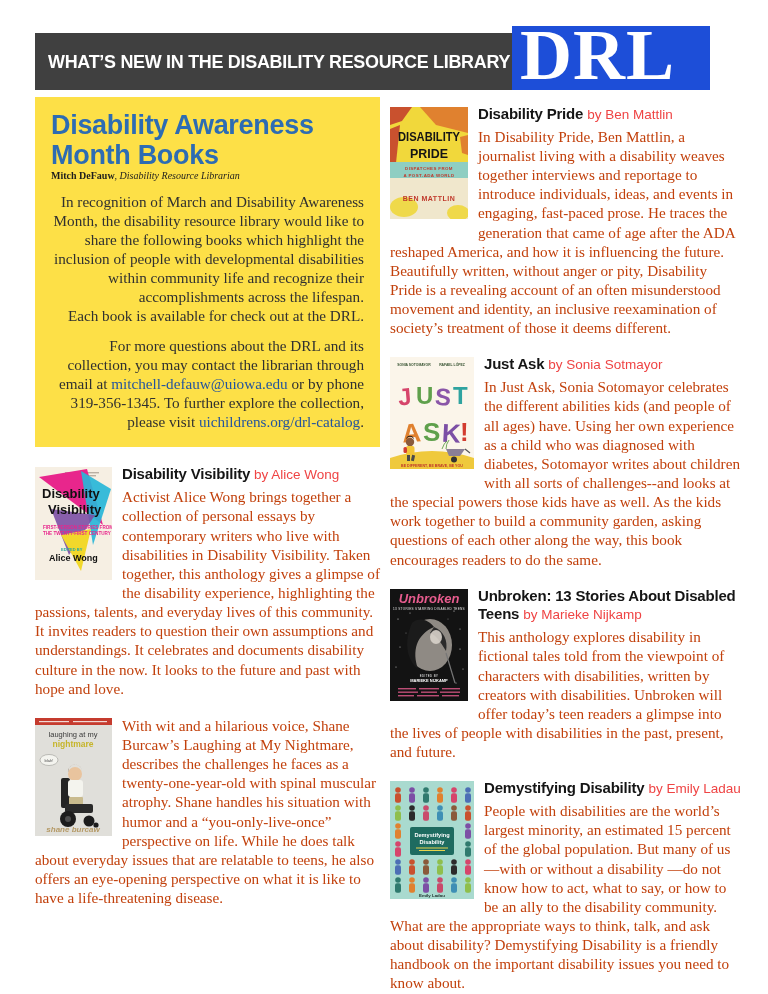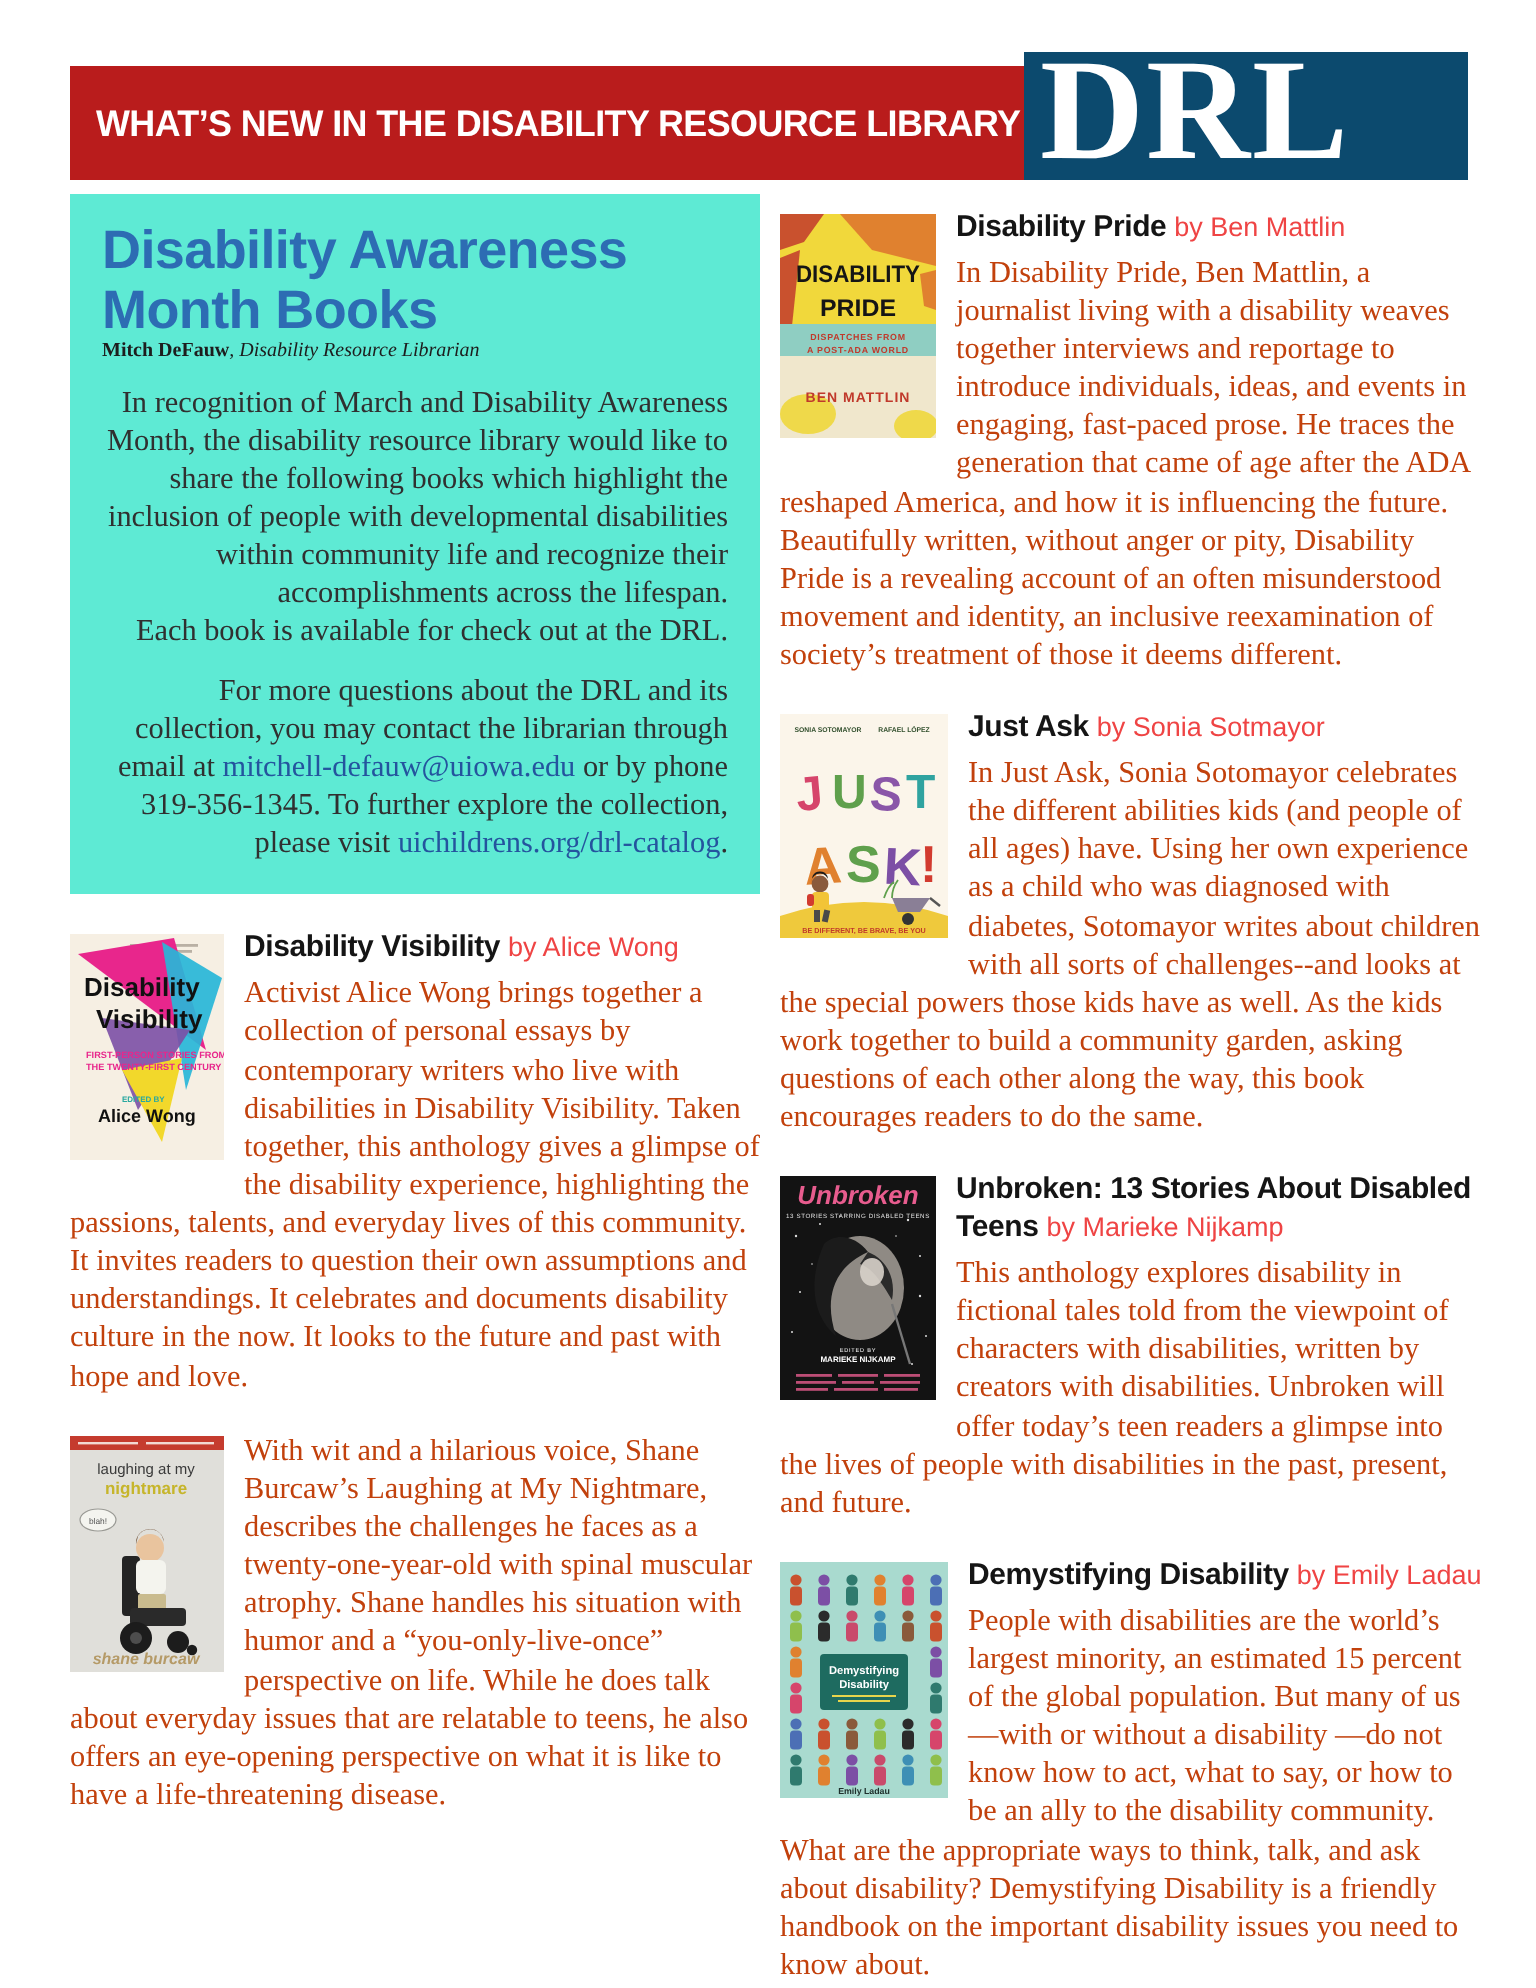--- a/index.html
+++ b/index.html
@@ -5,40 +5,40 @@
   * { margin:0; padding:0; box-sizing:border-box; }
   html,body { background:#ffffff; }
   .page {
     position:relative; width:768px; height:994px; margin:0 auto;
     background:#ffffff; overflow:hidden;
     font-family:"Liberation Serif", serif; color:#2f2f2f;
   }
   
   .banner {
     position:absolute; left:35px; top:33px; width:477px; height:57px;
-    background:#b91c1c; display:flex; align-items:center; padding-left:13px;
+    background:#404040; display:flex; align-items:center; padding-left:13px;
   }
   .banner-text {
     font-family:"Liberation Sans", sans-serif; font-weight:700;
     font-size:18.5px; letter-spacing:-0.3px; color:#ffffff; white-space:nowrap;
     transform:scaleX(.97); transform-origin:left center;
   }
   .logo-box {
-    position:absolute; left:512px; top:26px; width:222px; height:64px;
-    background:#0c4a6e; overflow:visible;
+    position:absolute; left:512px; top:26px; width:198px; height:64px;
+    background:#1d4ed8; overflow:visible;
   }
   .logo-text {
     font-family:"Liberation Serif", serif; font-weight:700; color:#ffffff;
     font-size:72px; line-height:58px; padding-left:8px; letter-spacing:1px;
   }
   
   .col-left  { position:absolute; left:35px;  top:97px;  width:345px; }
   .col-right { position:absolute; left:390px; top:105px; width:352px; }
   
-  .intro-box { background:#5eead4; padding:13px 16px 16px 16px; }
+  .intro-box { background:#fde047; padding:13px 16px 16px 16px; }
   .intro-title {
     font-family:"Liberation Sans", sans-serif; font-weight:700;
     font-size:27px; line-height:1.12; color:#2d6cb3; letter-spacing:-0.3px;
   }
   .byline { font-size:10px; color:#1d1d1d; }
   .byline .name { font-weight:700; }
   .byline .role { font-style:italic; }
   .intro-box p { margin-top:11px; font-size:15.2px; line-height:1.25; color:#303030;text-align:right; }
   .prewrap { white-space:pre-line; }
   a.doc-link { color:#24549e; text-decoration:none; }

